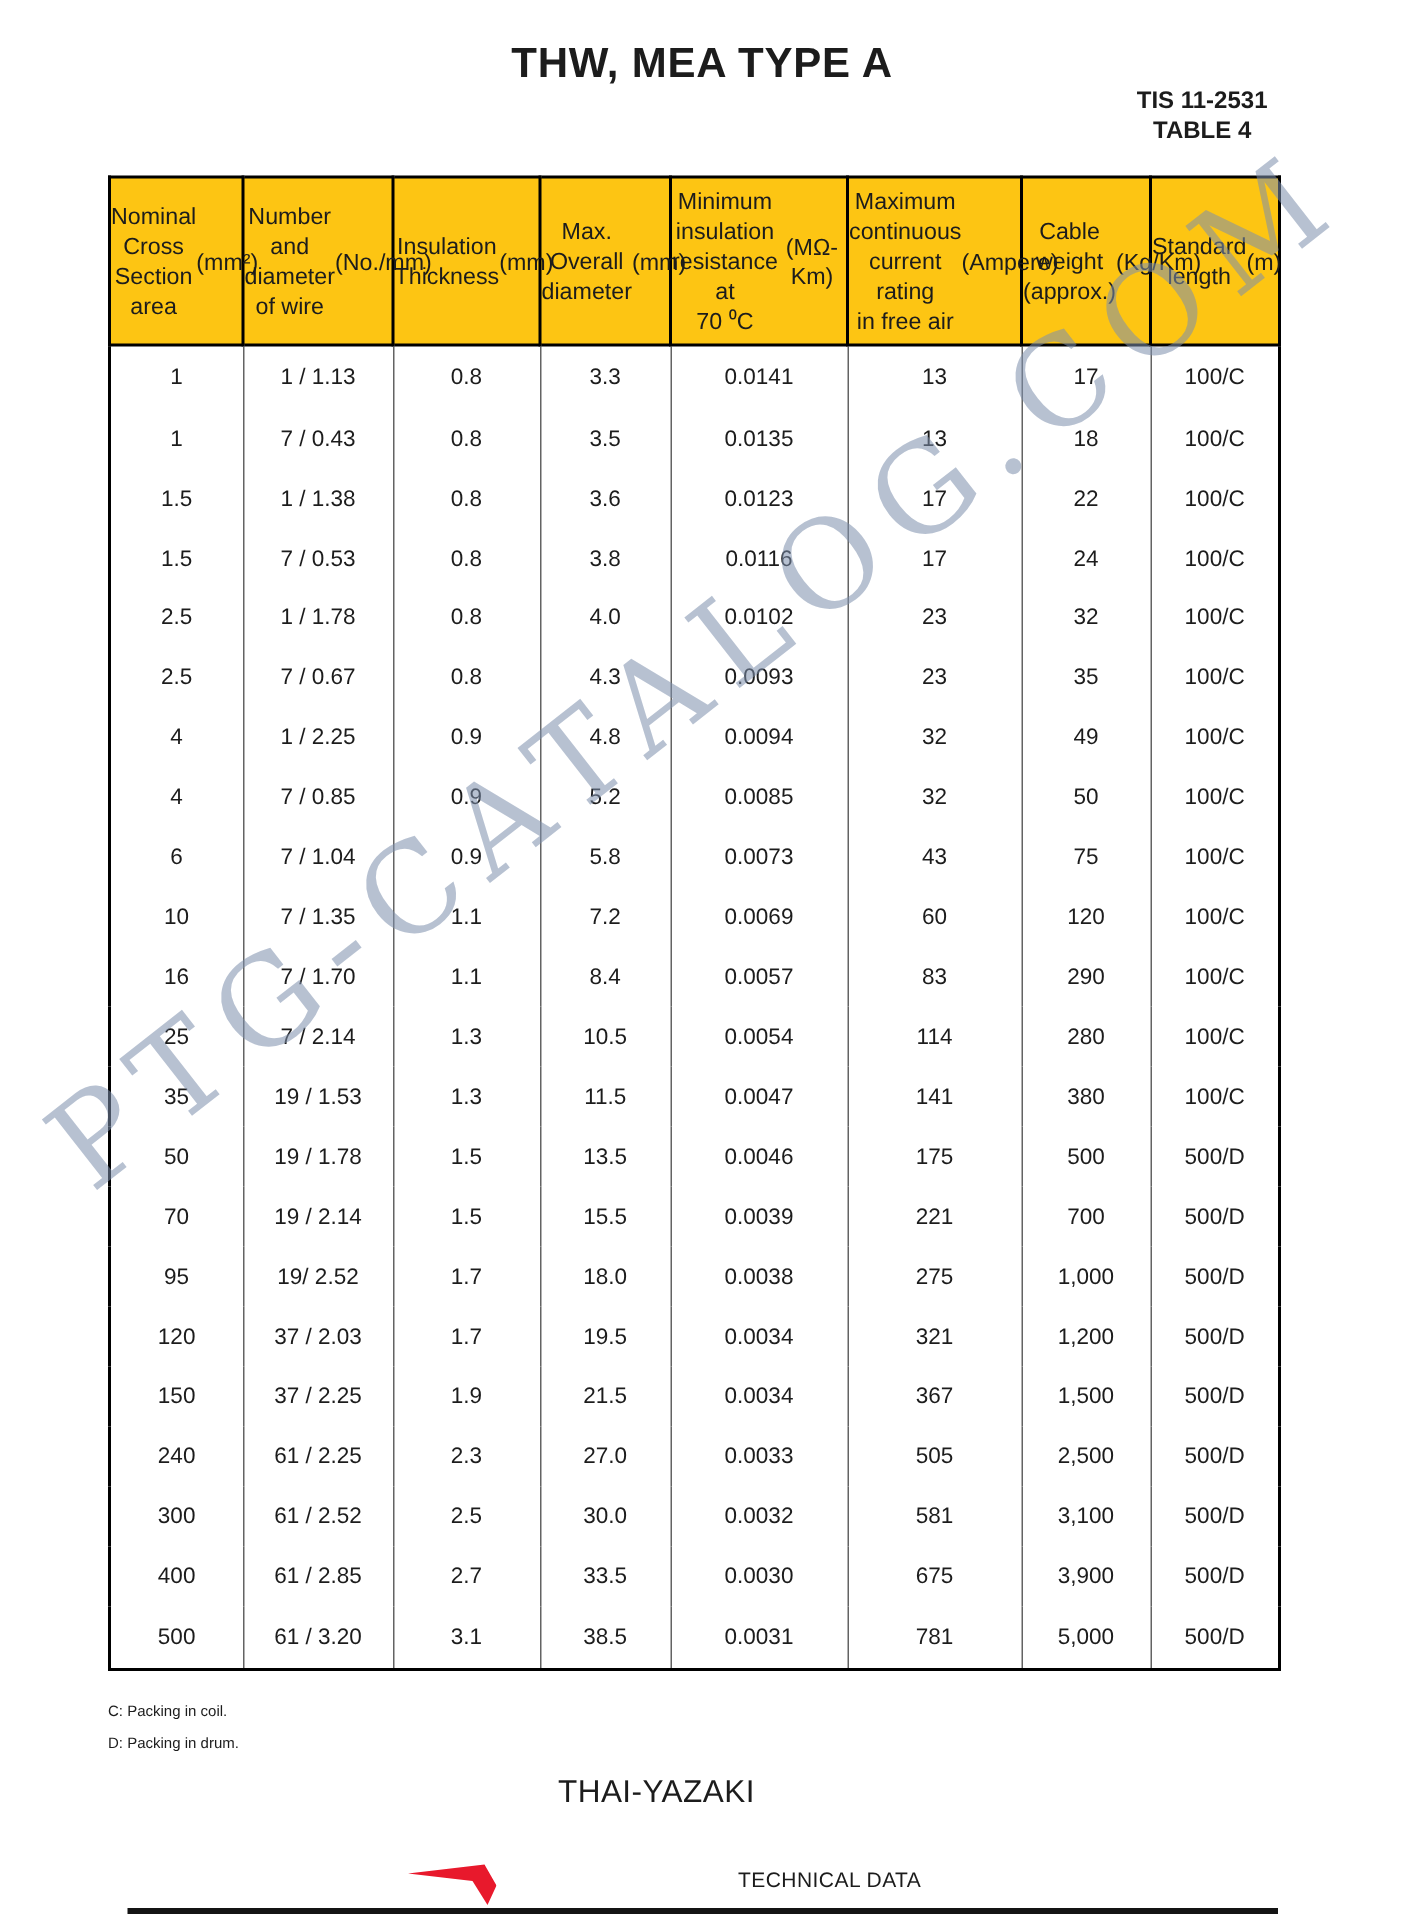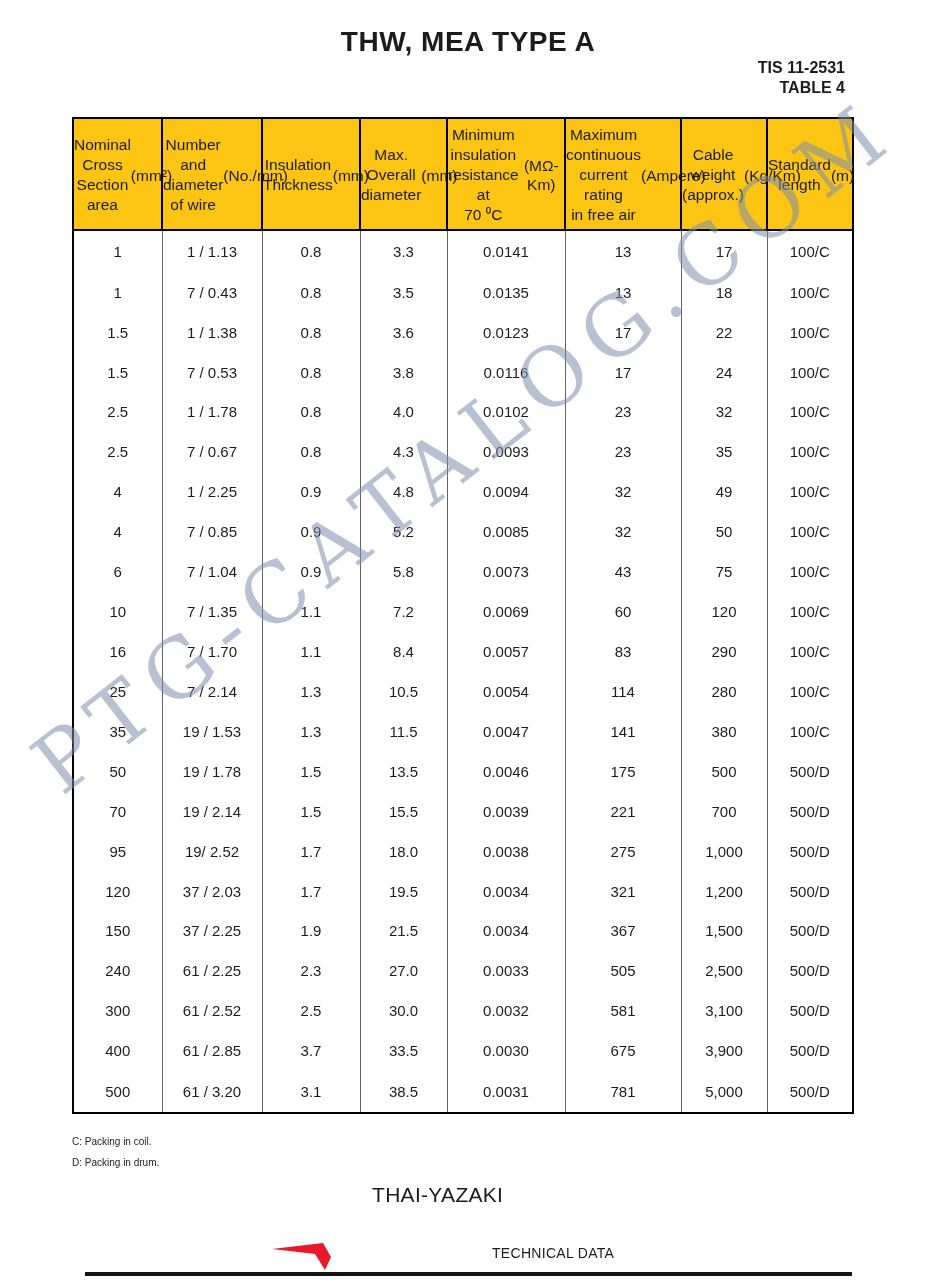--- a/index.html
+++ b/index.html
@@ -8,21 +8,21 @@
     background:#ffffff; font-family:"Liberation Sans", sans-serif; color:#1c1c1c;
   }
 
   
   .doc-title {
     position:absolute; top:26px; left:0; width:100%;
     text-align:center; font-size:28px; font-weight:bold; letter-spacing:0.5px;
   }
   .ref-block {
     position:absolute; top:58px; right:91px;
-    text-align:right; font-size:16px; font-weight:bold; line-height:20px;
+    text-align:center; font-size:16px; font-weight:bold; line-height:20px;
   }
 
   
   .spec-table {
     position:absolute; left:72px; top:117px; width:780px; height:997px;
     border-collapse:collapse; table-layout:fixed;
     border:2px solid #000;
   }
   .spec-table thead tr { height:110px; }
   .spec-table th {
@@ -350,21 +350,21 @@
           <td>2.5</td>
           <td>30.0</td>
           <td>0.0032</td>
           <td>581</td>
           <td>3,100</td>
           <td>500/D</td>
         </tr>
         <tr>
           <td>400</td>
           <td>61 / 2.85</td>
-          <td>3.7</td>
+          <td>2.7</td>
           <td>33.5</td>
           <td>0.0030</td>
           <td>675</td>
           <td>3,900</td>
           <td>500/D</td>
         </tr>
         <tr>
           <td>500</td>
           <td>61 / 3.20</td>
           <td>3.1</td>

